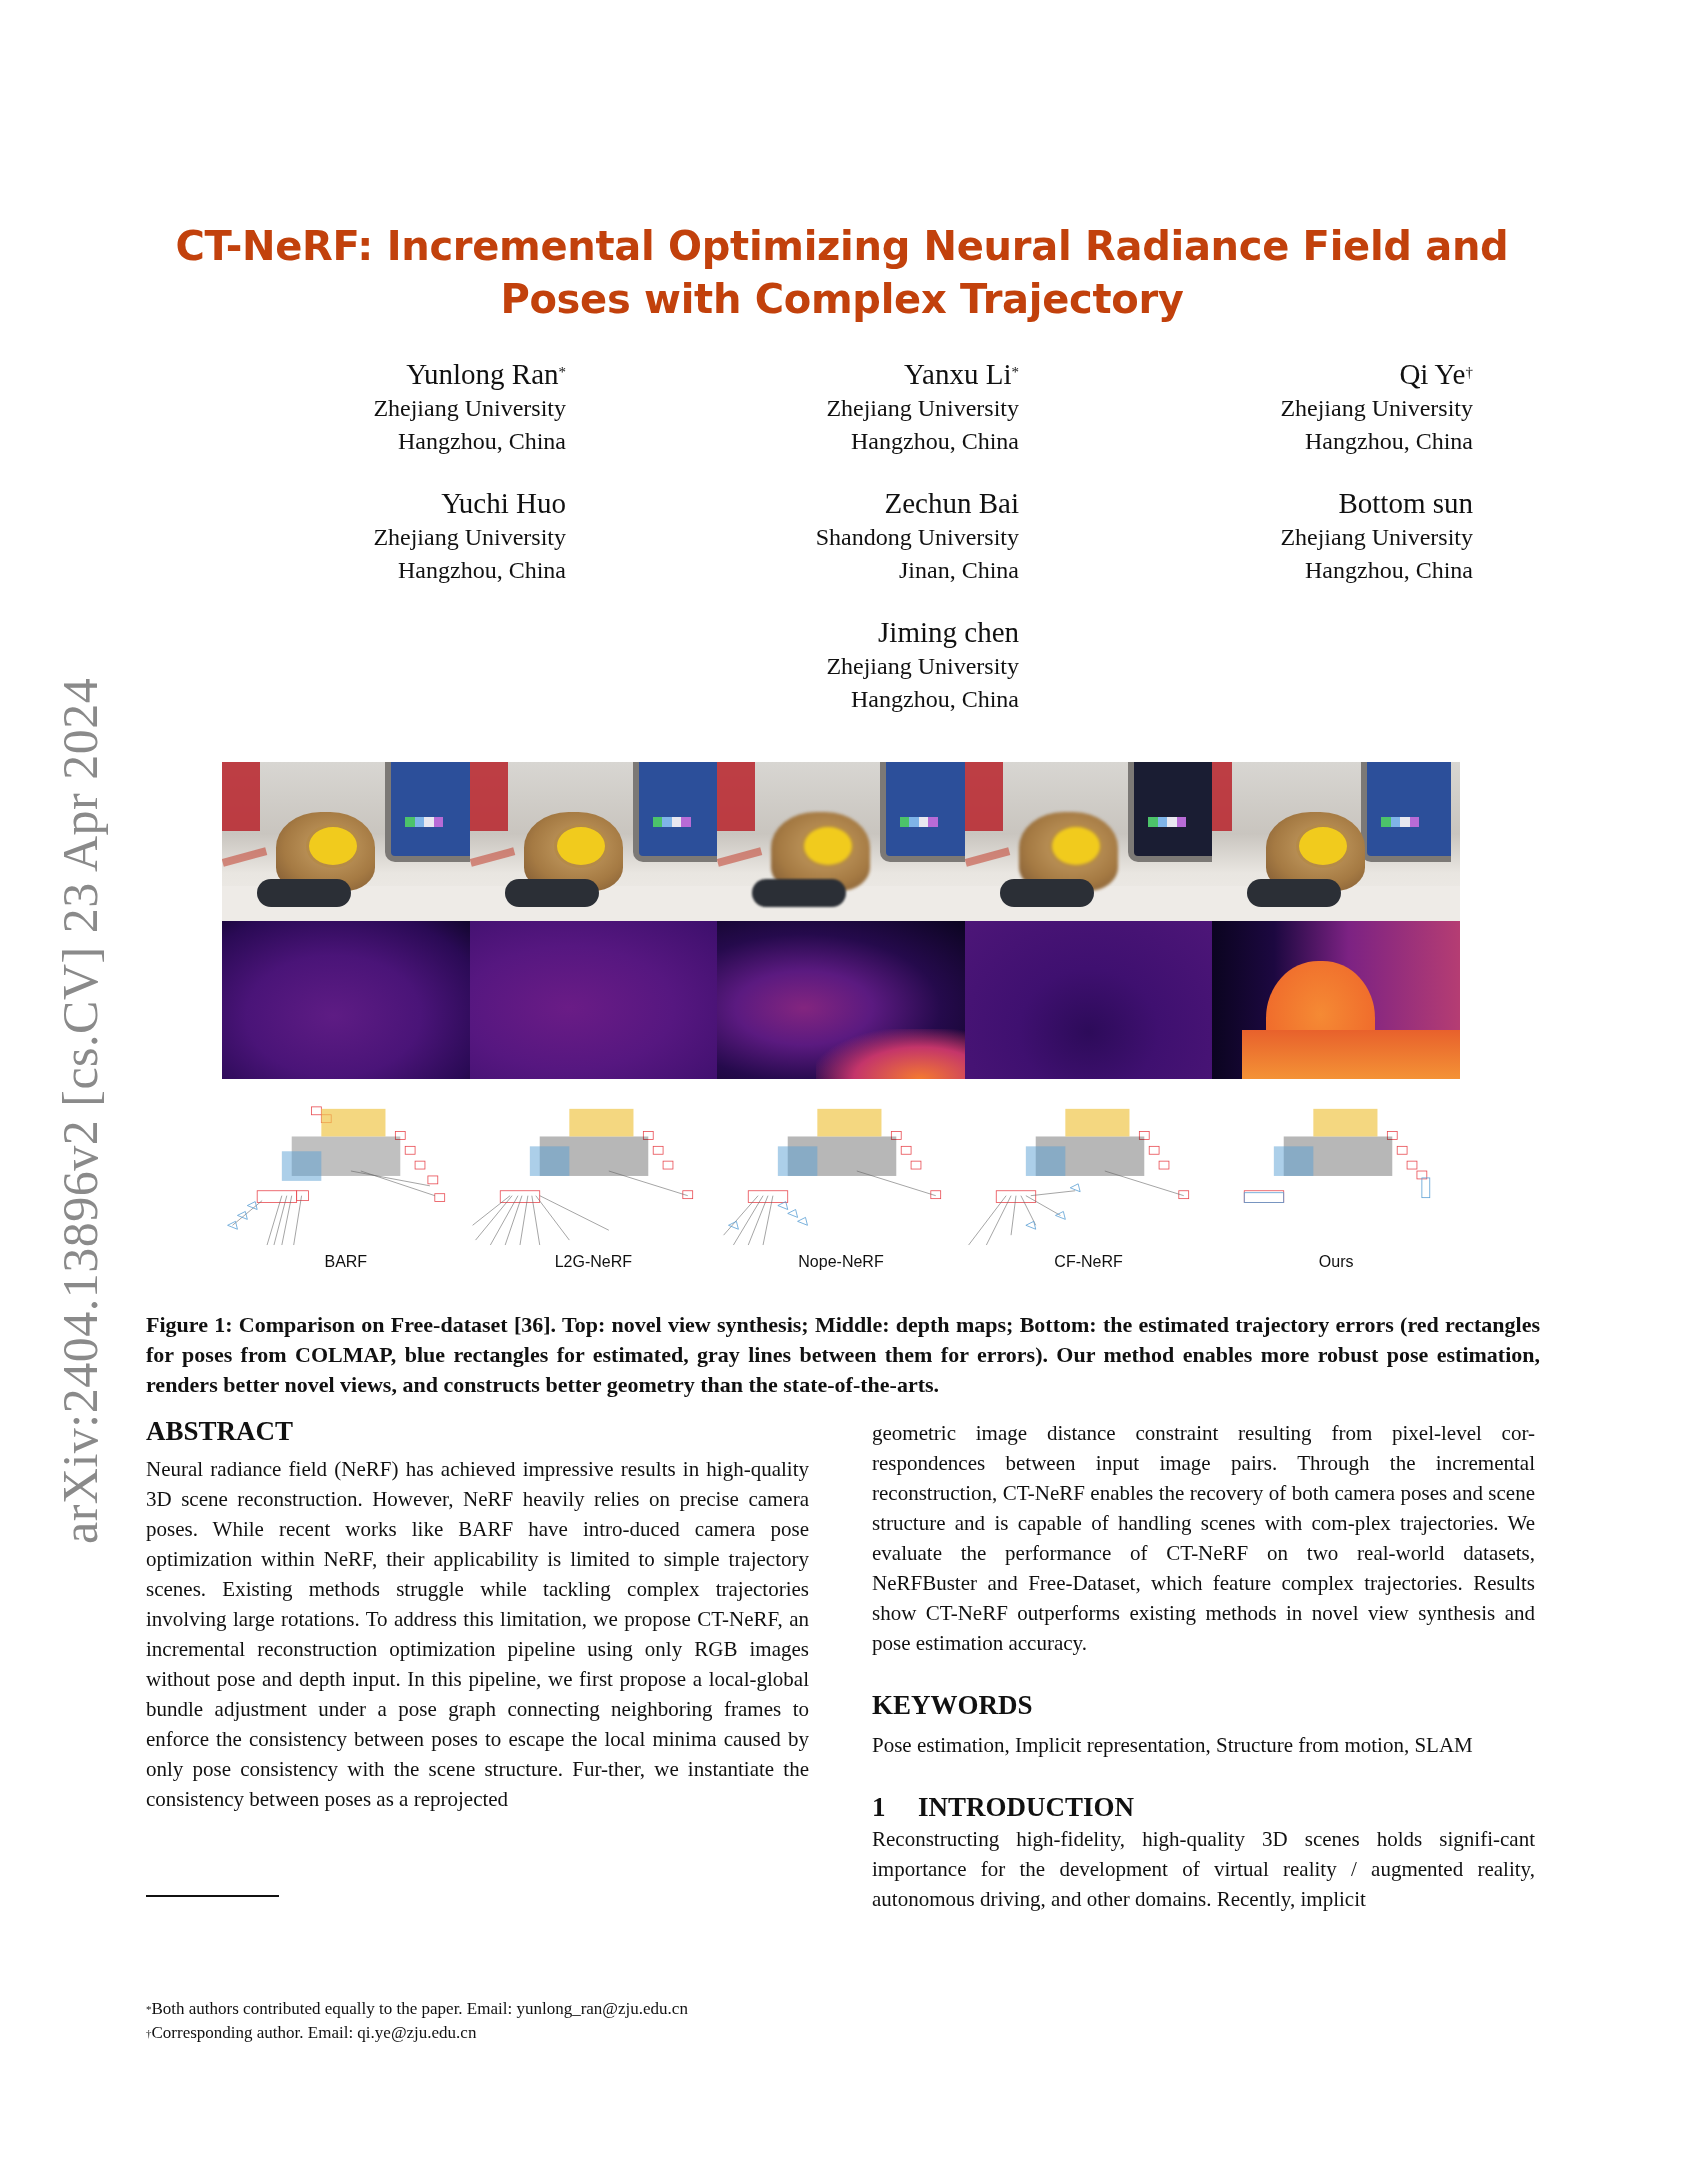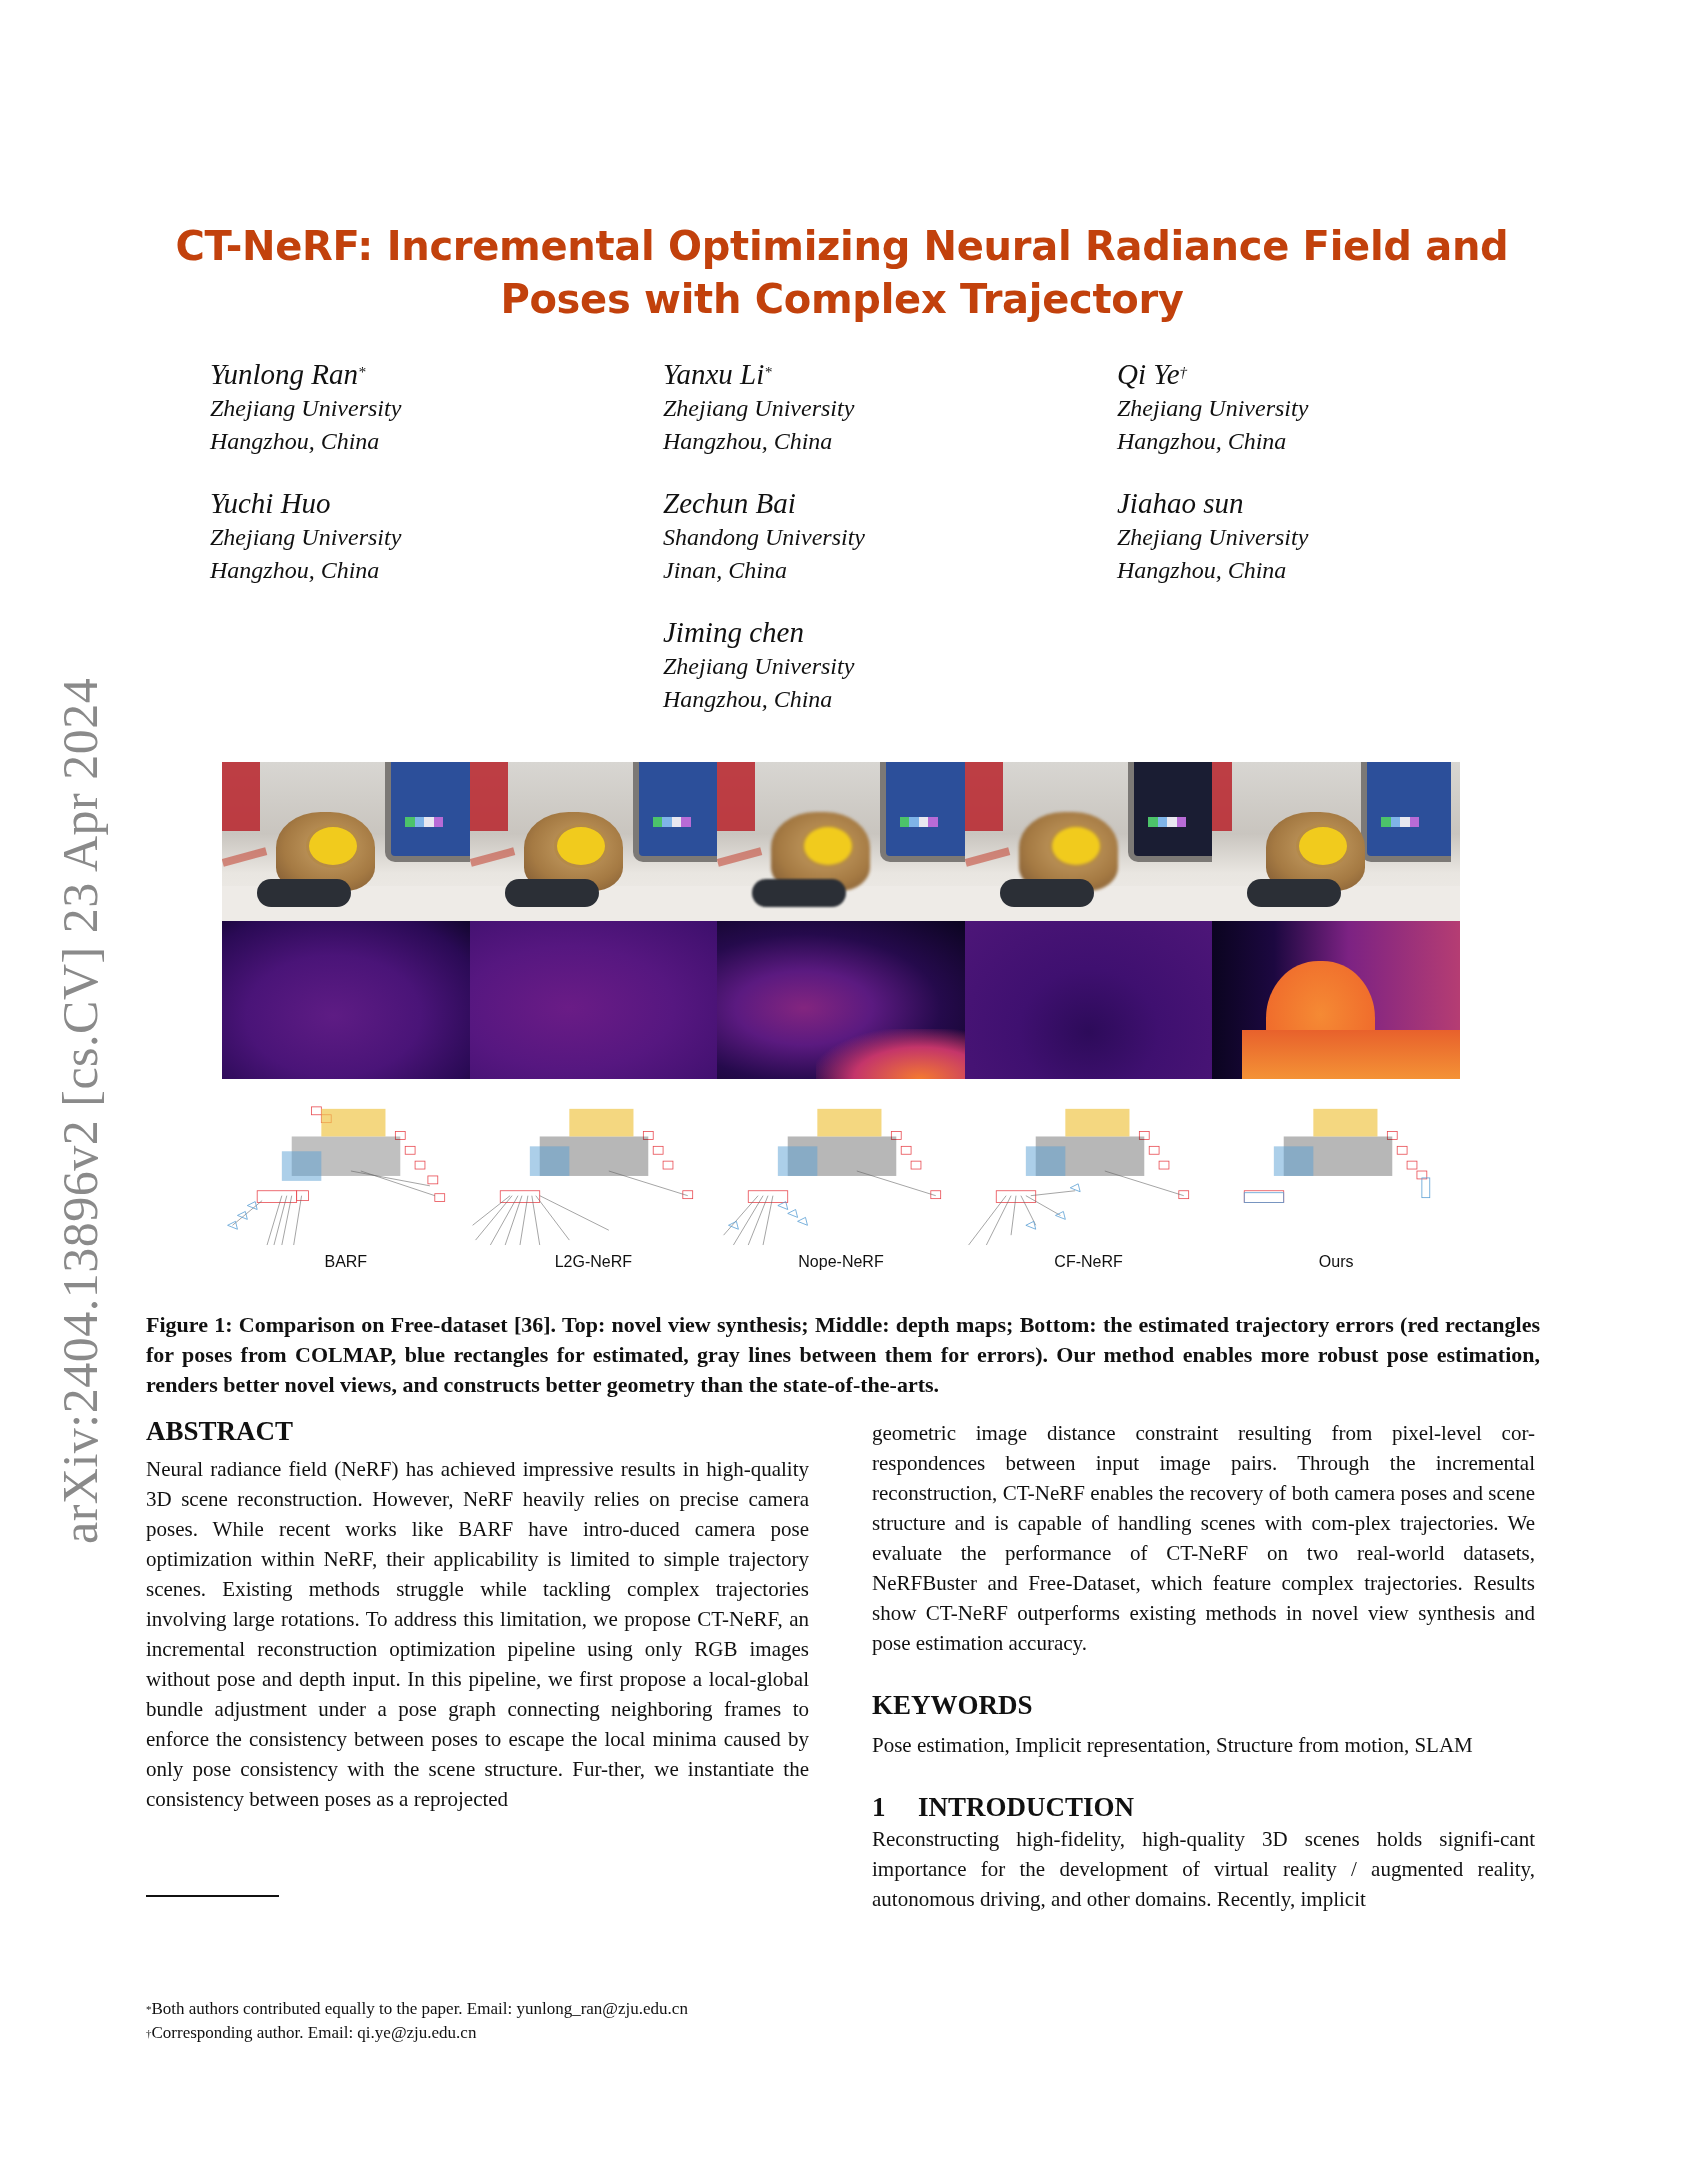--- a/index.html
+++ b/index.html
@@ -11,21 +11,21 @@
     transform-origin: 0 0; transform: rotate(-90deg);
     font-family: "Liberation Serif", serif; font-size: 50px; color: #8a8a8a;
     white-space: nowrap; letter-spacing: 0.5px;
   }
 
   
   #title { position: absolute; left: 149px; width: 1386px; top: 220px; text-align: center;
     font-family: "DejaVu Sans", sans-serif; font-weight: bold; font-size: 40px; line-height: 53px; color: #c2410c; letter-spacing: -0.3px; }
 
   
-  .author { position: absolute; width: 356px; text-align: left; font-family: "Liberation Serif", serif; font-style: italic; }
+  .author { position: absolute; width: 356px; text-align: right; font-family: "Liberation Serif", serif; }
   .author .name { font-size: 29px; line-height: 36px; }
   .author .aff { font-size: 24px; line-height: 33px; }
   .author sup { font-size: 15px; vertical-align: top; position: relative; top: -2px; }
 
   
   #figure { position: absolute; left: 222px; top: 762px; width: 1238px; }
   .row { display: flex; width: 1238px; }
   .tile { width: 248px; height: 159px; position: relative; overflow: hidden; }
   .photo { background: linear-gradient(180deg, #d8d6d2 0%, #c9c5bf 45%, #e9e6e1 70%, #efece8 100%); }
   .photo .red-obj { position:absolute; left:0; top:0; width:38px; height:69px; background:#b8232b; opacity:.85; }
@@ -103,21 +103,21 @@
   <div class="name">Yuchi Huo</div>
   <div class="aff">Zhejiang University</div>
   <div class="aff">Hangzhou, China</div>
 </div>
 <div class="author" style="left:663px; top:485px;">
   <div class="name">Zechun Bai</div>
   <div class="aff">Shandong University</div>
   <div class="aff">Jinan, China</div>
 </div>
 <div class="author" style="left:1117px; top:485px;">
-  <div class="name">Jiahao sun</div>
+  <div class="name">Bottom sun</div>
   <div class="aff">Zhejiang University</div>
   <div class="aff">Hangzhou, China</div>
 </div>
 
 <div class="author" style="left:663px; top:614px;">
   <div class="name">Jiming chen</div>
   <div class="aff">Zhejiang University</div>
   <div class="aff">Hangzhou, China</div>
 </div>
 

